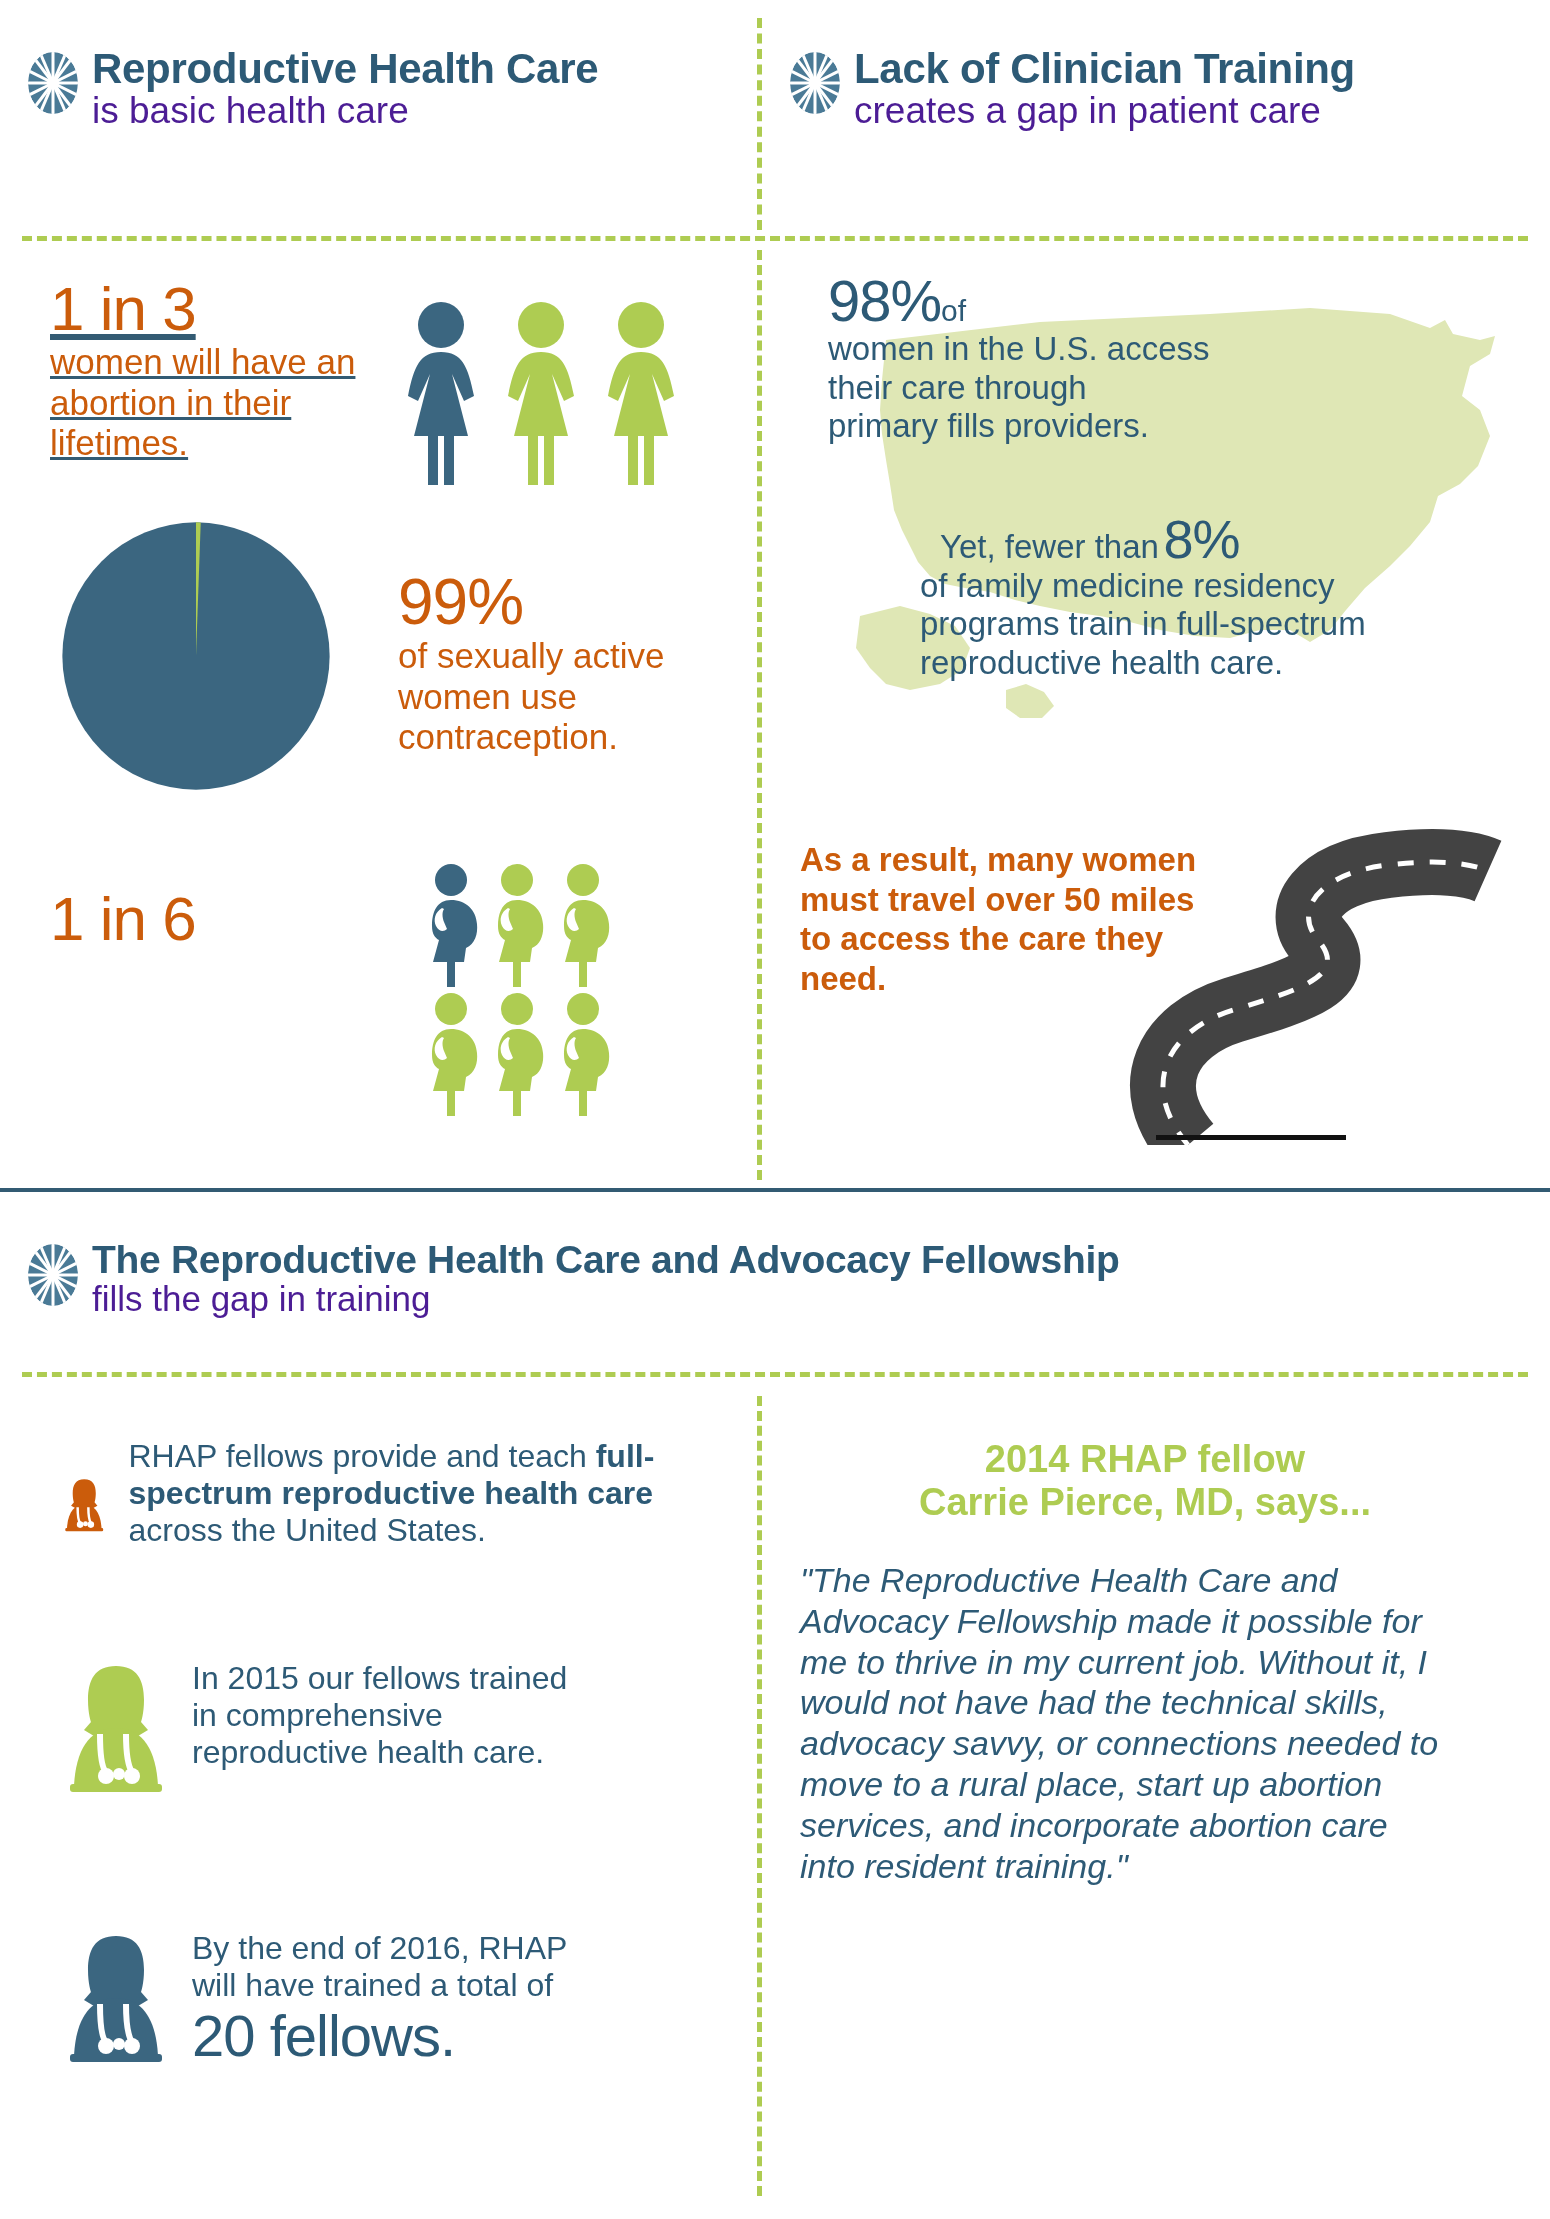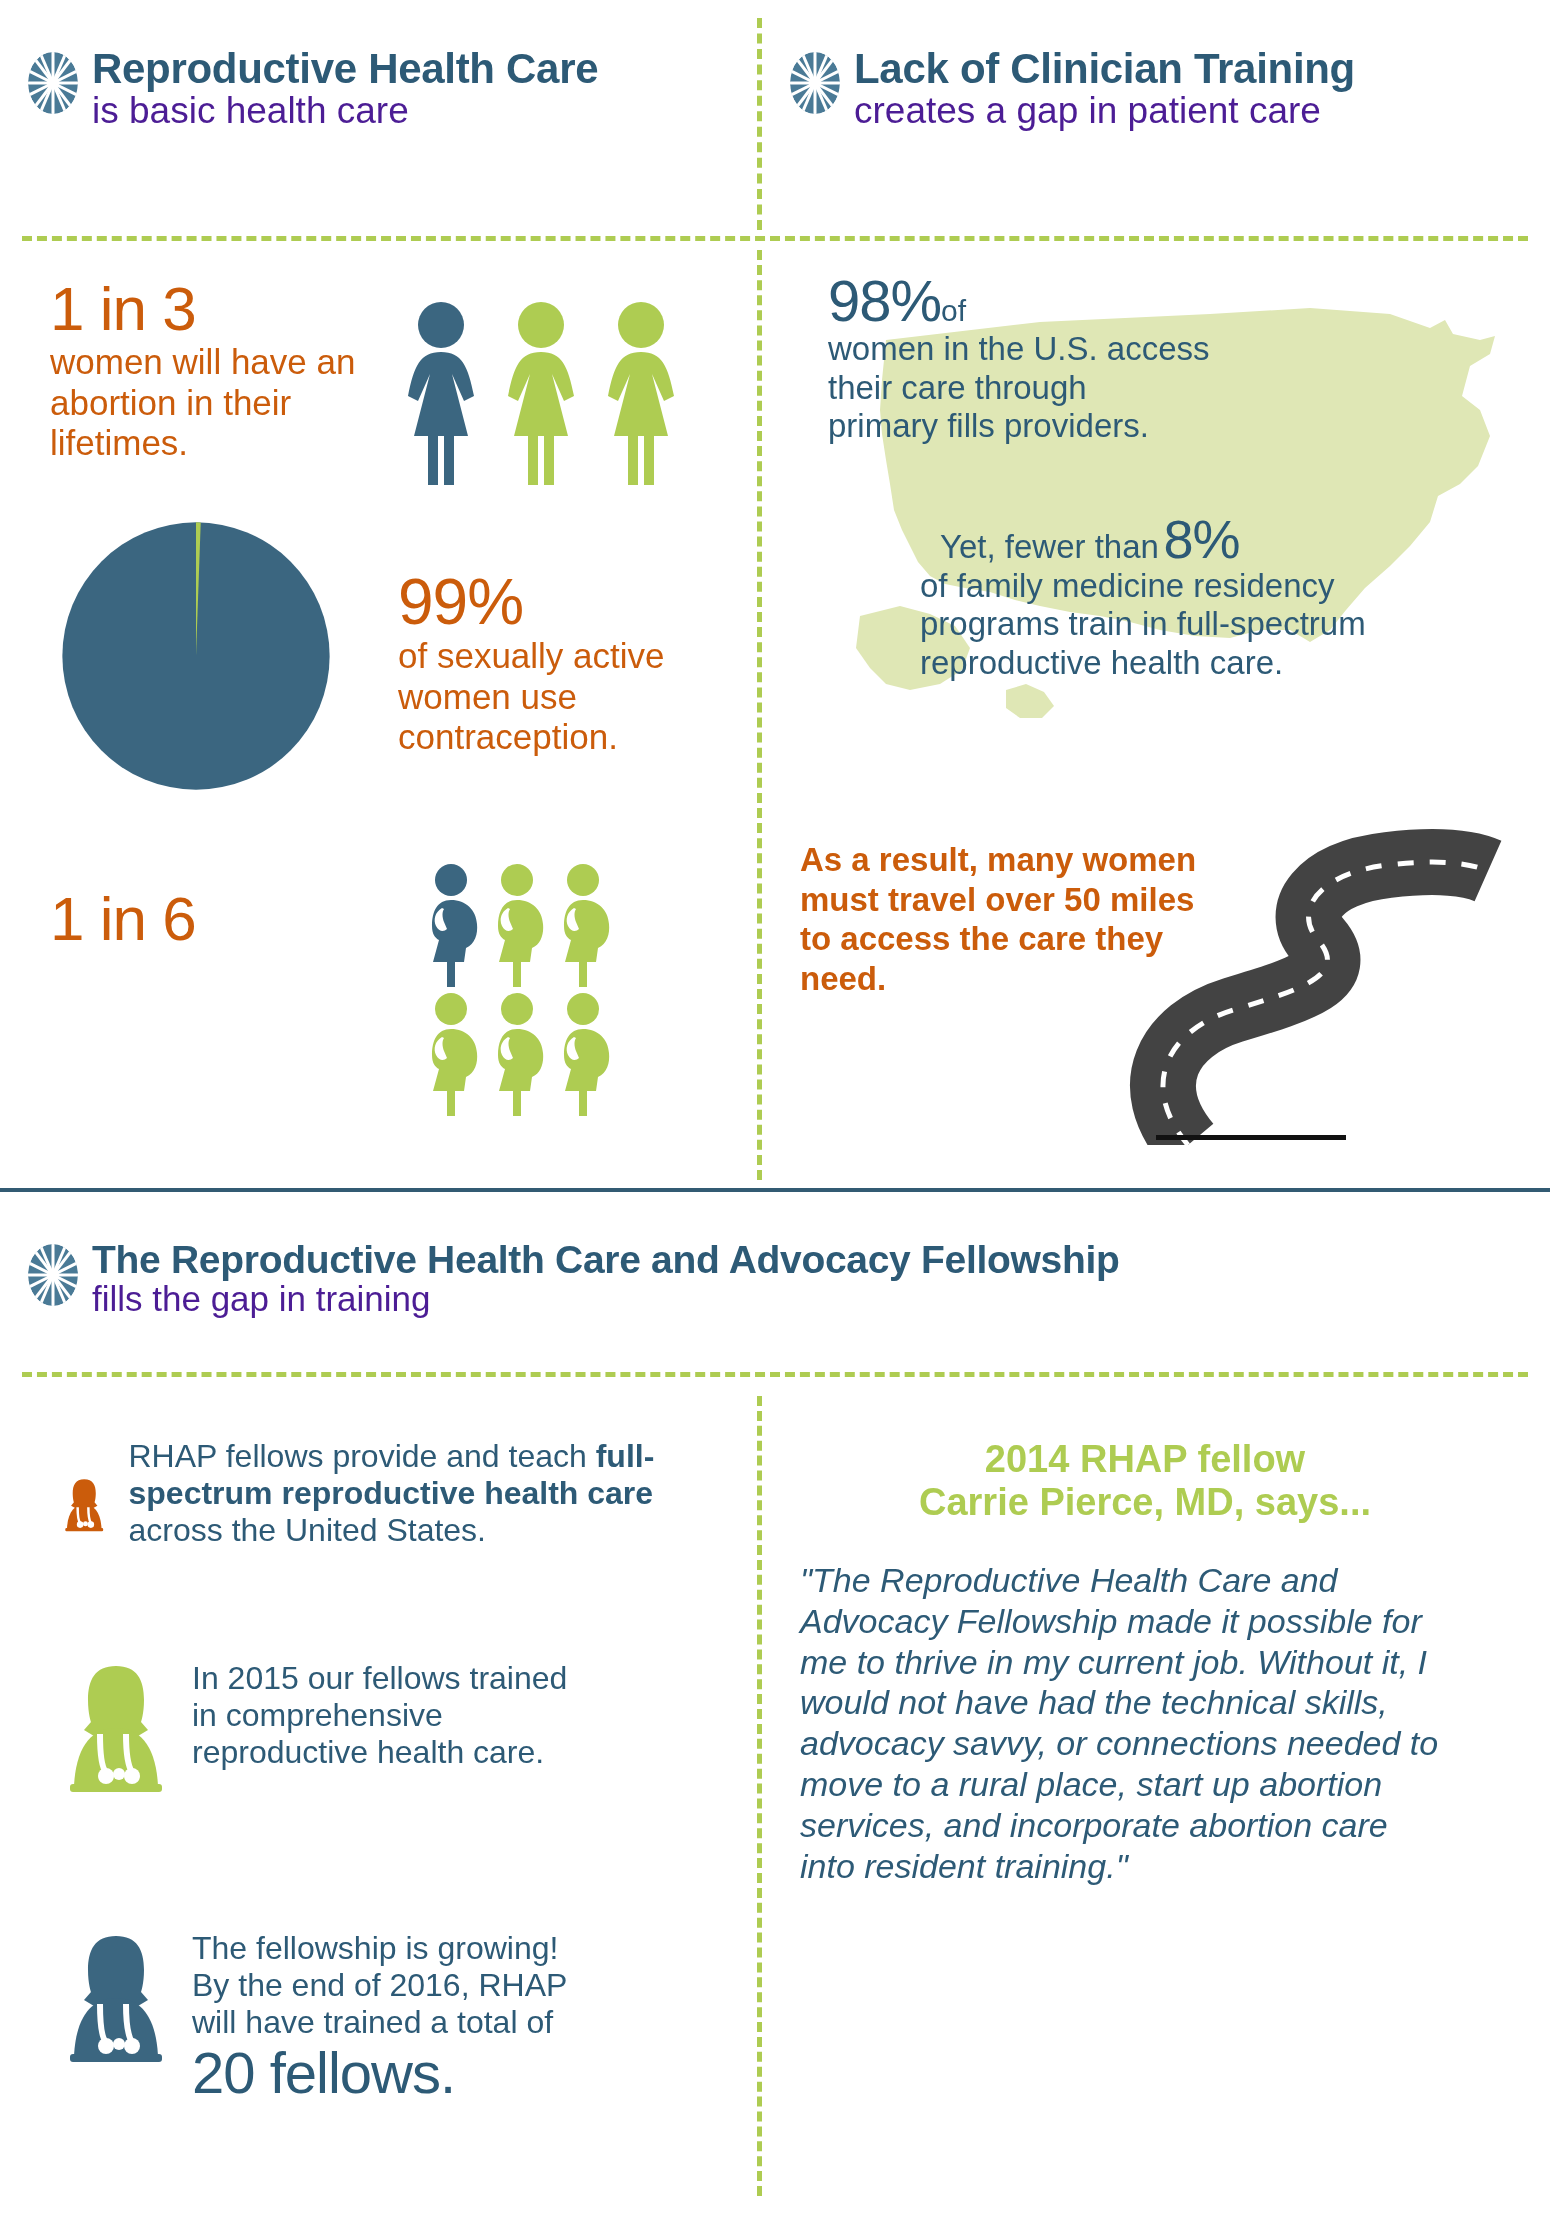--- a/index.html
+++ b/index.html
@@ -155,21 +155,21 @@
     <span class="htext">
       <div class="t1" style="font-size:42px;">Lack of Clinician Training</div>
       <div class="t2" style="font-size:37px;">creates a gap in patient care</div>
     </span>
   </div>
 
   <div class="vrule" style="left:757px; top:18px; height:212px;"></div>
   <div class="hrule" style="top:236px;"></div>
   <div class="vrule" style="left:757px; top:250px; height:930px;"></div>
 
-  <div class="stat" style="left:50px; top:278px; width:320px;">
+  <div class="stat" style="left:50px; top:278px; width:320px;text-decoration:underline;">
     <div class="num orange">1 in 3</div>
     <div class="body orange">women will have an abortion in their lifetimes.</div>
   </div>
 
   <div class="people" style="left:400px; top:300px; gap:18px;">
     <svg width="82" height="185" viewBox="0 0 82 185">
       <circle cx="41" cy="25" r="23" fill="#3b6680"></circle>
       <path d="M41 52 C20 52 14 66 8 96 L18 101 L30 74 L14 136 L68 136 L52 74 L64 101 L74 96 C68 66 62 52 41 52 Z" fill="#3b6680"></path>
       <rect x="28" y="134" width="10" height="51" fill="#3b6680"></rect>
       <rect x="44" y="134" width="10" height="51" fill="#3b6680"></rect>
@@ -367,21 +367,20 @@
       <path d="M54 6 C33 6 26 20 26 40 C26 54 29 62 29 62 L22 70 L32 76 L30 88 L78 88 L76 76 L86 70 L79 62 C79 62 82 54 82 40 C82 20 75 6 54 6 Z" fill="#3b6680"></path>
       <path d="M54 68 C30 68 14 86 12 126 L96 126 C94 86 78 68 54 68 Z" fill="#3b6680"></path>
       <rect x="8" y="124" width="92" height="8" rx="3" fill="#3b6680"></rect>
       <path d="M38 74 C38 96 40 108 44 112" stroke="#ffffff" stroke-width="6" fill="none"></path>
       <path d="M64 74 C64 96 66 106 70 112" stroke="#ffffff" stroke-width="6" fill="none"></path>
       <circle cx="44" cy="116" r="8" fill="#ffffff"></circle>
       <circle cx="70" cy="116" r="8" fill="#ffffff"></circle>
       <circle cx="57" cy="114" r="6" fill="#ffffff"></circle>
     </svg>
     <span class="ftext">
-      <div>The fellowship is growing!</div>
       <div>By the end of 2016, RHAP</div>
       <div>will have trained a total of</div>
       <div style="font-size:58px; font-weight:300; letter-spacing:-1px; line-height:1.05; margin-top:2px;">20 fellows.</div>
     </span>
   </div>
 
   <div class="quote-head" style="left:800px; top:1438px; width:690px;">
     <div>2014 RHAP fellow</div>
     <div>Carrie Pierce, MD, says...</div>
   </div>

